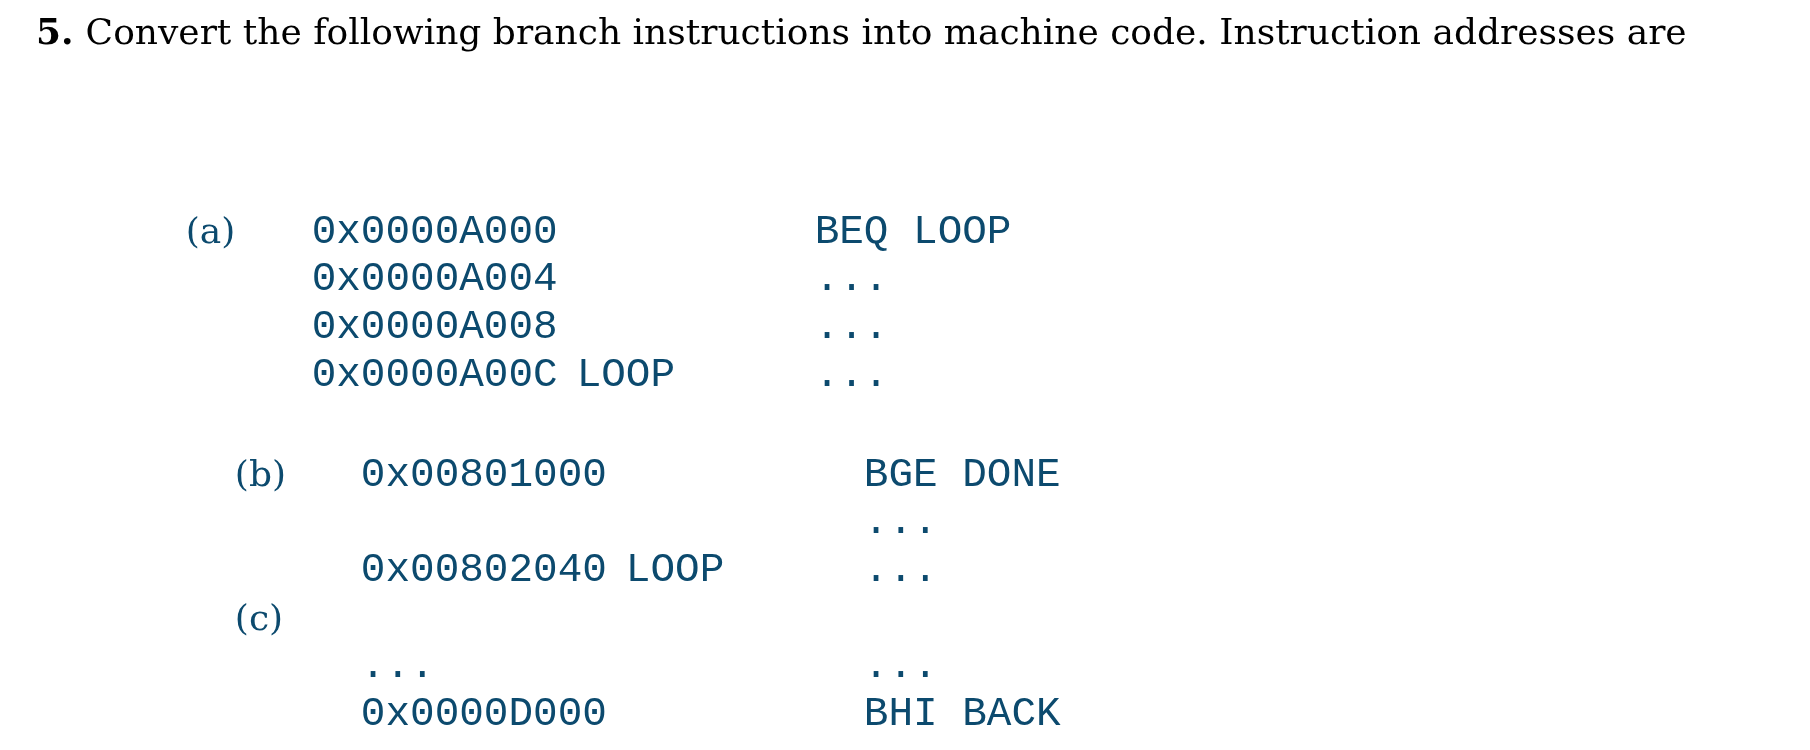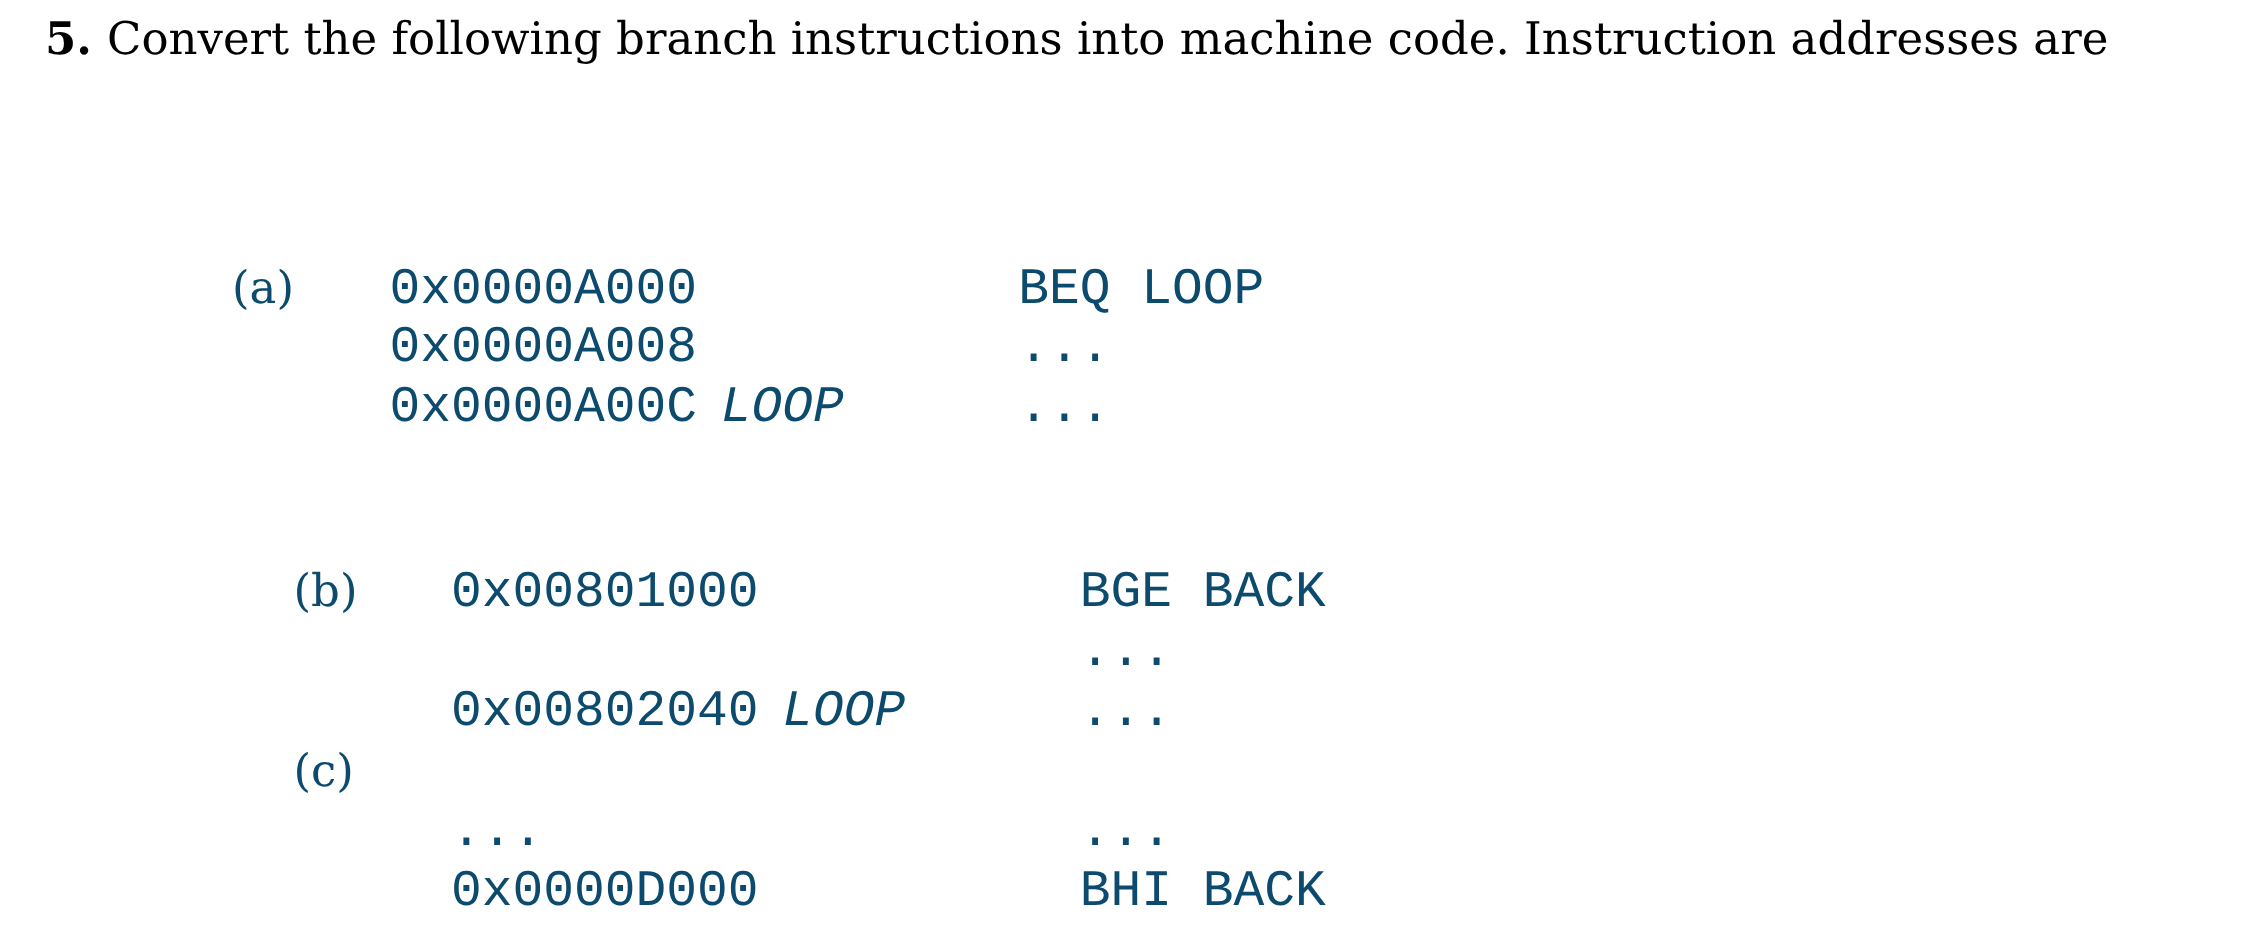--- a/index.html
+++ b/index.html
@@ -62,52 +62,54 @@
   }
   .col-addr {
     display: inline-block;
     width: 265px;
     white-space: pre;
   }
   .col-asmlabel {
     display: inline-block;
     width: 238px;
     white-space: pre;
-    font-style: italic;
   }
   .col-instr {
     display: inline-block;
     white-space: pre;
   }
 </style>
 </head>
 <body>
 
 <div class="page">
 
   <div class="problem-statement">
     <div><span class="problem-number">5.</span><span class="statement-rest">Convert the following branch instructions into machine code. Instruction addresses are</span></div>
   </div>
 
   <div class="code-block-a">
     <div class="code-row">
       <span class="col-sec">(a)</span><span class="col-addr">0x0000A000</span><span class="col-asmlabel"></span><span class="col-instr">BEQ LOOP</span>
     </div>
     <div class="code-row">
+      <span class="col-sec"></span><span class="col-addr">0x0000A004</span><span class="col-asmlabel"></span><span class="col-instr">...</span>
+    </div>
+    <div class="code-row">
       <span class="col-sec"></span><span class="col-addr">0x0000A008</span><span class="col-asmlabel"></span><span class="col-instr">...</span>
     </div>
     <div class="code-row">
       <span class="col-sec"></span><span class="col-addr">0x0000A00C</span><span class="col-asmlabel">LOOP</span><span class="col-instr">...</span>
     </div>
   </div>
 
   <div class="code-block-bc">
     <div>
       <div class="code-row">
-        <span class="col-sec">(b)</span><span class="col-addr">0x00801000</span><span class="col-asmlabel"></span><span class="col-instr">BGE BACK</span>
+        <span class="col-sec">(b)</span><span class="col-addr">0x00801000</span><span class="col-asmlabel"></span><span class="col-instr">BGE DONE</span>
       </div>
       <div class="code-row">
         <span class="col-sec"></span><span class="col-addr"></span><span class="col-asmlabel"></span><span class="col-instr">...</span>
       </div>
       <div class="code-row">
         <span class="col-sec"></span><span class="col-addr">0x00802040</span><span class="col-asmlabel">LOOP</span><span class="col-instr">...</span>
       </div>
     </div>
     <div>
       <div class="code-row">

